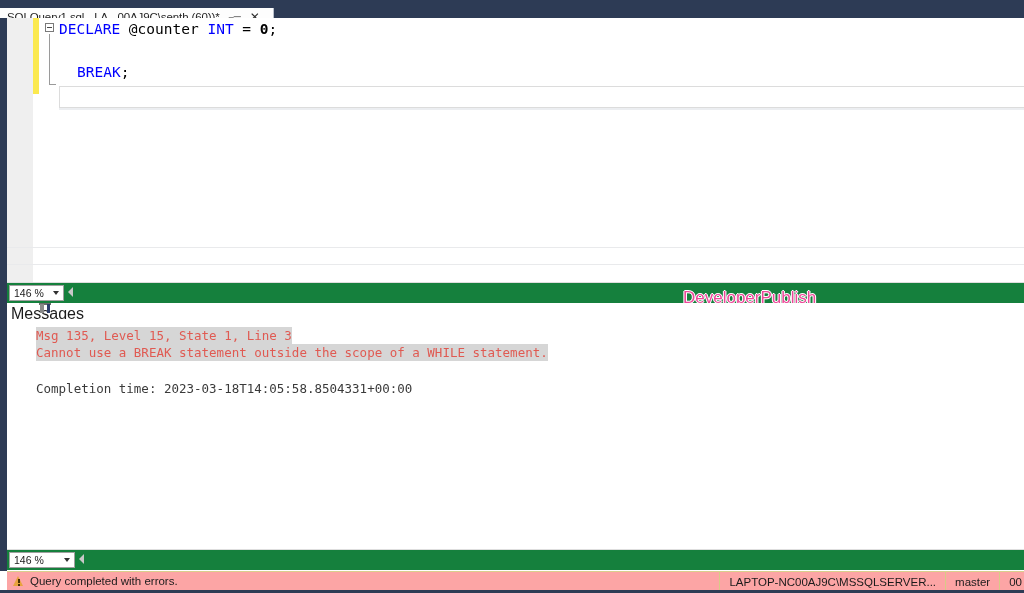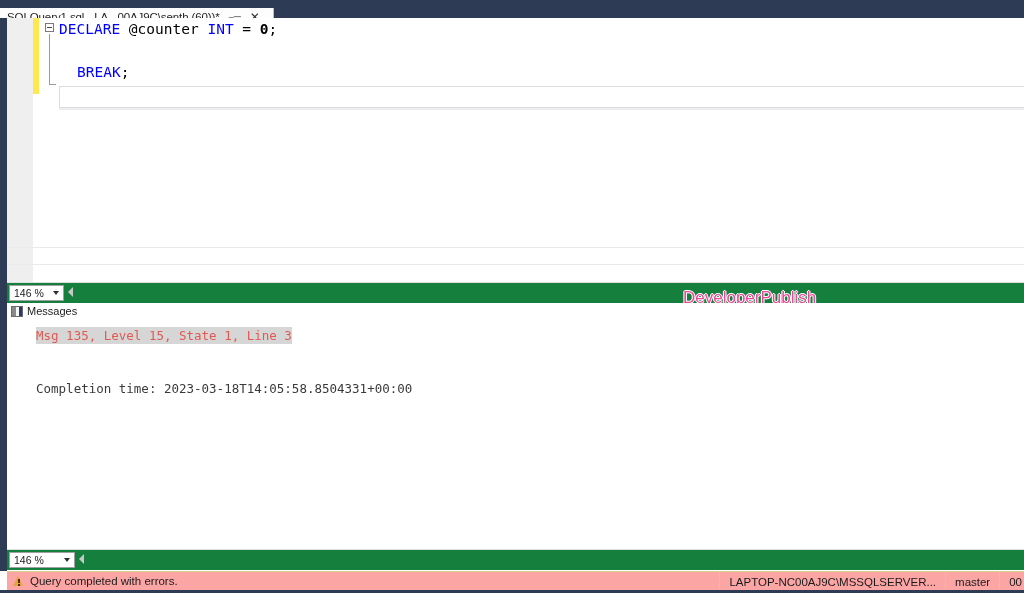--- a/index.html
+++ b/index.html
@@ -240,22 +240,23 @@
     left: 0; top: 0;
     width: 1017px; height: 16px;
     background: #ffffff;
   }
   .msg-tab {
     position: absolute;
     left: 4px; top: 0;
     height: 16px;
     display: flex;
     align-items: center;
-    font-size: 11px;
+    font-size: 16px;
     color: #1b1b1b;
+    flex-direction: column;
   }
   .msg-tab-icon {
     position: relative;
     width: 12px; height: 11px;
     margin-right: 4px;
     border: 1px solid #6a6a6a;
     background: #f6f6f6;
     box-sizing: border-box;
   }
   .msg-tab-icon::before {
@@ -418,20 +419,21 @@
   <div class="results-pane">
     <div class="msg-tabstrip">
       <div class="msg-tab">
         <span class="msg-tab-icon"></span>
         <span>Messages</span>
       </div>
     </div>
 
     <div class="msg-body">
       <div class="msg-line err e1">Msg 135, Level 15, State 1, Line 3</div>
+      <div class="msg-line err e2">Cannot use a BREAK statement outside the scope of a WHILE statement.</div>
       <div class="msg-line info">Completion time: 2023-03-18T14:05:58.8504331+00:00</div>
     </div>
   </div>
 
   <div class="zoom-strip bottom">
     <div class="zoom-combo wide">
       <span>146 %</span>
       <span class="zoom-caret"></span>
     </div>
     <div class="hscroll-arrow a2"></div>

